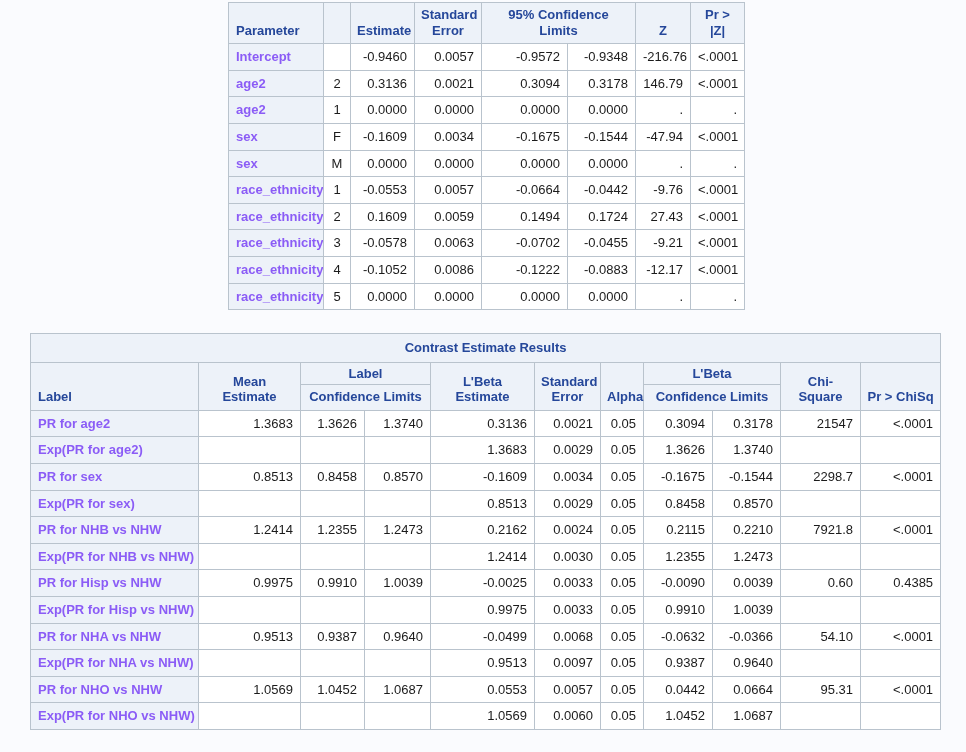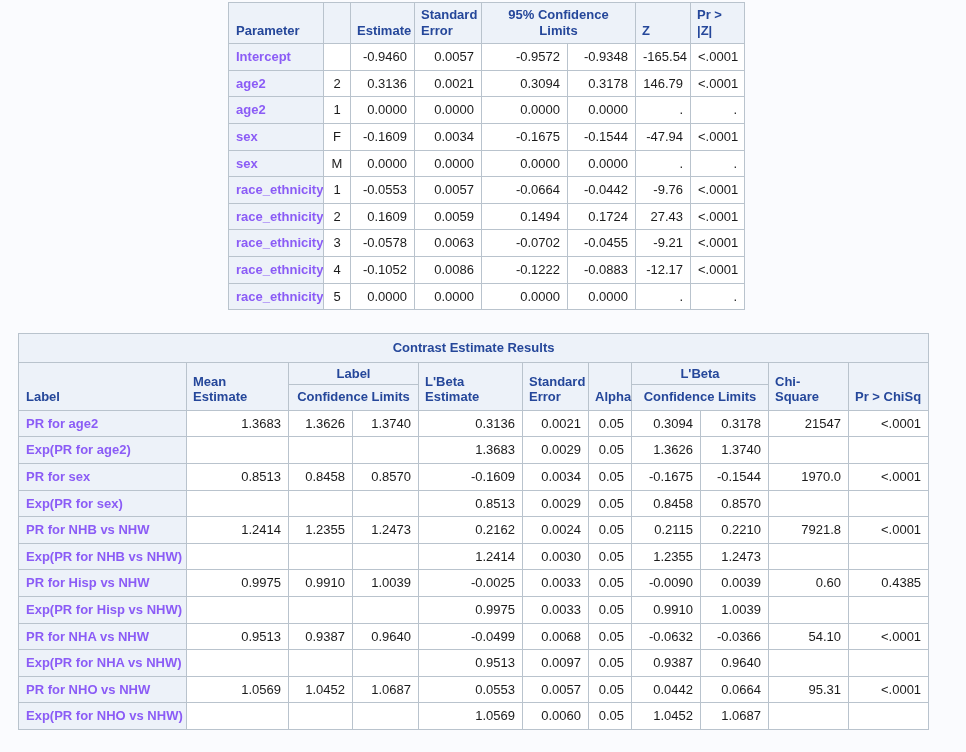--- a/index.html
+++ b/index.html
@@ -20,21 +20,21 @@
     background: #ffffff;
     border: 1px solid #b0b7bb;
   }
   .sas th, .sas td { border: 1px solid #b9c3cd; }
 
   .sas thead th {
     background: #edf2f9;
     color: #25479a;
     font-weight: bold;
     vertical-align: bottom;
-    text-align: left;
+    text-align: center;
     padding: 4px 6px 5px 6px;
   }
   .sas thead th.center { text-align: center; margin-top: 32px; }
   .sas thead th.left   { text-align: left; padding-left: 7px; }
   .sas thead th.group  { text-align: center; padding: 3px 6px; }
   .sas thead th.title  { text-align: center; vertical-align: middle; padding: 6px 5px; }
 
   .sas tbody td {
     background: #ffffff;
     padding: 5px 7px;
@@ -47,21 +47,21 @@
     background: #edf2f9;
     color: #8b5cf6;
     font-weight: bold;
     text-align: left;
     padding: 5px 7px;
     white-space: nowrap;
     overflow: hidden;
   }
 
   #param-table    { left: 228px; top: 2px;   width: 516px; }
-  #contrast-table { left: 18px;  top: 333px; width: 910px; }
+  #contrast-table { left: 30px;  top: 333px; width: 910px; }
 </style>
 </head>
 <body>
 
 <div class="page">
 
   <table class="sas" id="param-table">
     <colgroup>
       <col style="width:95px">
         <col style="width:27px">
@@ -84,21 +84,21 @@
       </tr>
     </thead>
     <tbody>
         <tr>
           <th class="rowheader">Intercept</th>
           <td class="center"></td>
           <td class="num">-0.9460</td>
           <td class="num">0.0057</td>
           <td class="num">-0.9572</td>
           <td class="num">-0.9348</td>
-          <td class="num">-165.54</td>
+          <td class="num">-216.76</td>
           <td class="num">&lt;.0001</td>
         </tr>
         <tr>
           <th class="rowheader">age2</th>
           <td class="center">2</td>
           <td class="num">0.3136</td>
           <td class="num">0.0021</td>
           <td class="num">0.3094</td>
           <td class="num">0.3178</td>
           <td class="num">146.79</td>
@@ -251,21 +251,21 @@
         <tr>
           <th class="rowheader">PR for sex</th>
           <td class="num">0.8513</td>
           <td class="num">0.8458</td>
           <td class="num">0.8570</td>
           <td class="num">-0.1609</td>
           <td class="num">0.0034</td>
           <td class="num">0.05</td>
           <td class="num">-0.1675</td>
           <td class="num">-0.1544</td>
-          <td class="num">1970.0</td>
+          <td class="num">2298.7</td>
           <td class="num">&lt;.0001</td>
         </tr>
         <tr>
           <th class="rowheader">Exp(PR for sex)</th>
           <td class="num"></td>
           <td class="num"></td>
           <td class="num"></td>
           <td class="num">0.8513</td>
           <td class="num">0.0029</td>
           <td class="num">0.05</td>

